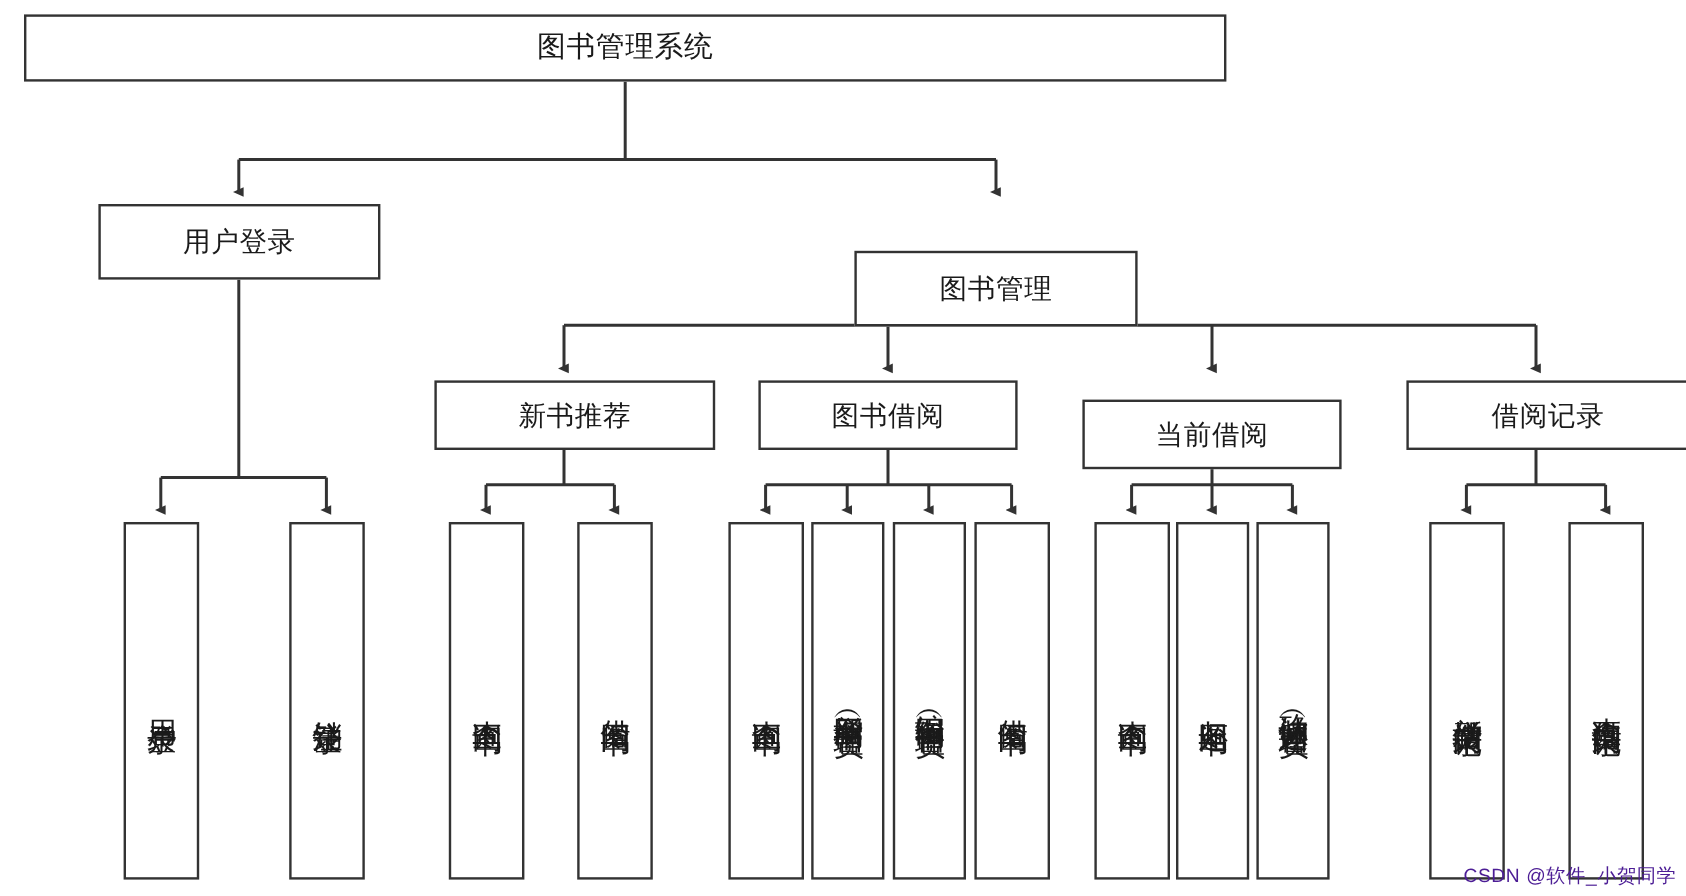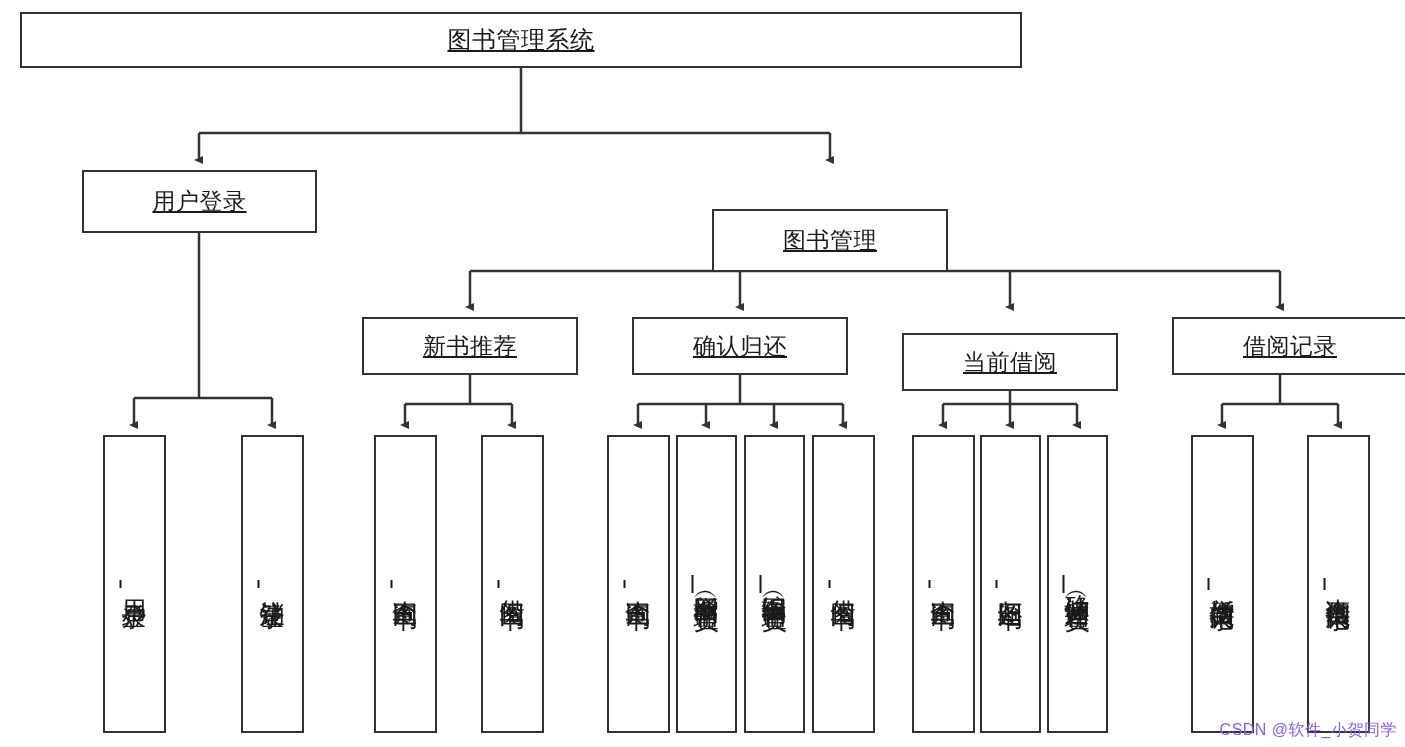--- a/index.html
+++ b/index.html
@@ -33,21 +33,20 @@
     display: flex;
     align-items: center;
     justify-content: center;
     color: #1a1a1a;
   }
   .node .lbl {
     display: block;
     text-align: center;
     line-height: 1.0;
     white-space: nowrap;
-    text-decoration: underline;
   }
   
   .node.h .lbl {
     font-size: 23px;
     letter-spacing: 0.5px;
   }
   .node.root .lbl {
     font-size: 24px;
   }
   
@@ -61,21 +60,21 @@
     font-size: 25px;
     line-height: 1.12;
     letter-spacing: 2px;
     white-space: nowrap;
   }
   #watermark {
     position: absolute;
     right: 8px;
     bottom: 6px;
     font-size: 16px;
-    color: #8b5cf6;
+    color: #4c1d95;
     letter-spacing: 0.5px;
     white-space: nowrap;
   }
 </style>
 </head>
 <body>
 
 <div id="canvas">
 
   <svg id="wires" viewBox="0 0 1405 747" xmlns="http://www.w3.org/2000/svg">
@@ -132,25 +131,25 @@
     <span class="lbl">图书管理系统</span>
   </div>
 
   <div class="node h" style="left:82px; top:170px; width:235px; height:63px;">
     <span class="lbl">用户登录</span>
   </div>
   <div class="node h" style="left:712px; top:170px; width:236px; height:63px;margin-top:39px;">
     <span class="lbl">图书管理</span>
   </div>
 
-  <div class="node h" style="left:362px; top:317px; width:216px; height:58px;">
+  <div class="node h" style="left:362px; top:317px; width:234px; height:58px;">
     <span class="lbl">新书推荐</span>
   </div>
   <div class="node h" style="left:632px; top:317px; width:216px; height:58px;">
-    <span class="lbl">确认归还</span>
+    <span class="lbl">图书借阅</span>
   </div>
   <div class="node h" style="left:902px; top:333px; width:216px; height:58px;">
     <span class="lbl">当前借阅</span>
   </div>
   <div class="node h" style="left:1172px; top:317px; width:236px; height:58px;">
     <span class="lbl">借阅记录</span>
   </div>
 
   <div class="node v" style="left:103px; top:435px; width:63px; height:298px;">
     <span class="lbl">用户登录</span>

